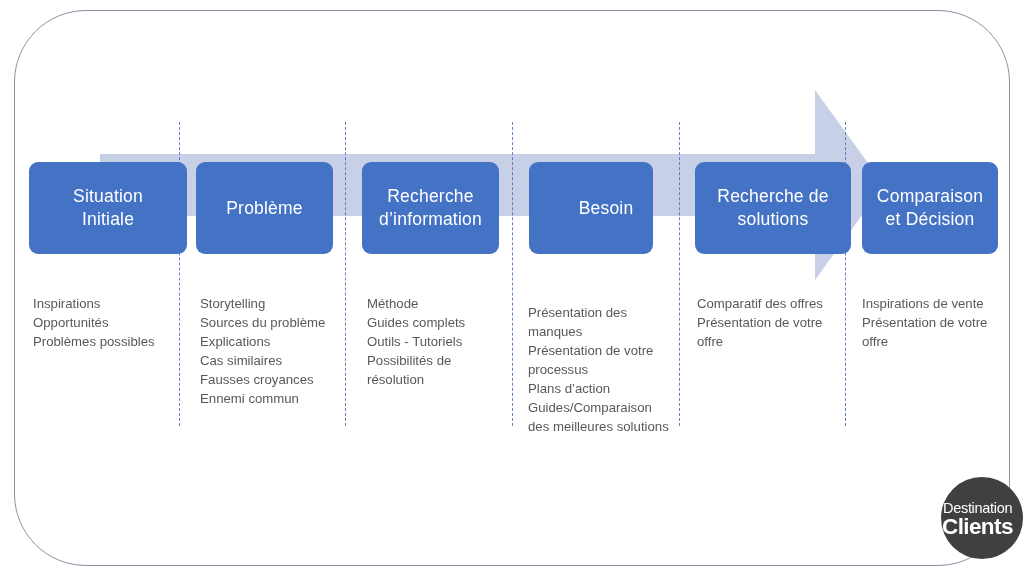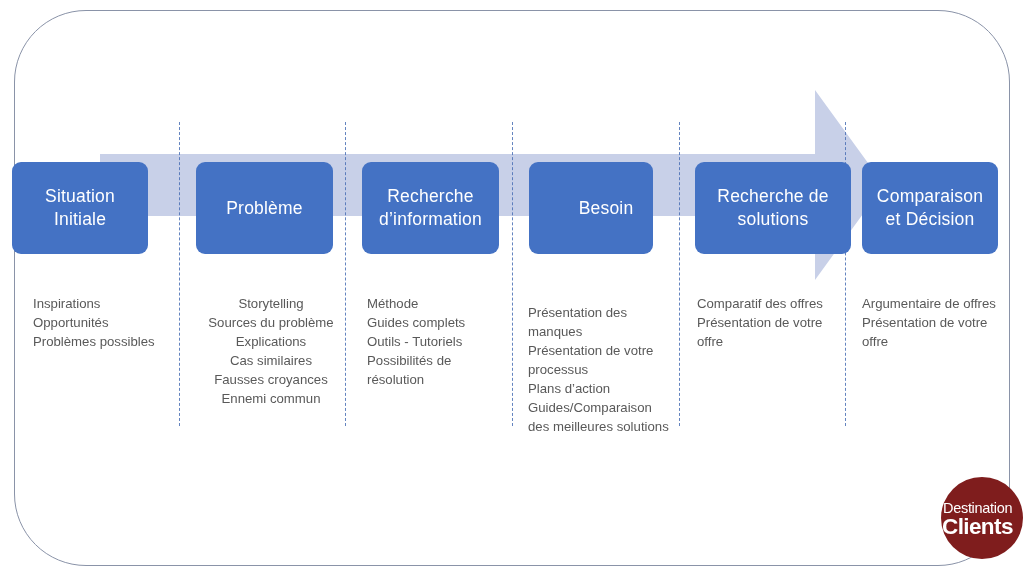--- a/index.html
+++ b/index.html
@@ -81,21 +81,21 @@
   }
 
   
   #logo {
     position: absolute;
     left: 941px;
     top: 477px;
     width: 82px;
     height: 82px;
     border-radius: 50%;
-    background: #7f1d1d;
+    background: #404040;
     overflow: hidden;
   }
   #logo .logo-top {
     position: absolute;
     left: 2px;
     top: 23px;
     width: 86px;
     color: #ffffff;
     font-size: 14.5px;
     letter-spacing: -.3px;
@@ -126,56 +126,56 @@
       <path d="M 0 64 L 715 64 L 715 0 L 784 95 L 715 190 L 715 126 L 0 126 Z" fill="#C8D0E8"></path>
     </svg>
   </div>
 
   <div class="divider" style="left:179px;"></div>
   <div class="divider" style="left:345px;"></div>
   <div class="divider" style="left:512px;"></div>
   <div class="divider" style="left:679px;"></div>
   <div class="divider" style="left:845px;"></div>
 
-  <div class="stage-box" style="left:12px; width:136px;">Situation
+  <div class="stage-box" style="left:29px; width:158px;">Situation
 Initiale</div>
   <div class="stage-box" style="left:196px; width:137px;">Problème</div>
   <div class="stage-box" style="left:362px; width:137px;">Recherche
 d’information</div>
   <div class="stage-box" style="left:529px; width:124px;padding-left:38px;">Besoin</div>
   <div class="stage-box" style="left:695px; width:156px;">Recherche de
 solutions</div>
   <div class="stage-box" style="left:862px; width:136px;">Comparaison
 et Décision</div>
 
   <div class="detail-col" style="left:33px; width:142px;">Inspirations
 Opportunités
 Problèmes possibles</div>
-  <div class="detail-col" style="left:200px; width:142px;text-align:center;">Storytelling
+  <div class="detail-col" style="left:200px; width:142px;">Storytelling
 Sources du problème
 Explications
 Cas similaires
 Fausses croyances
 Ennemi commun</div>
   <div class="detail-col" style="left:367px; width:142px;">Méthode
 Guides complets
 Outils - Tutoriels
 Possibilités de
 résolution</div>
   <div class="detail-col" style="left:528px; width:150px;margin-top:9px;">Présentation des
 manques
 Présentation de votre
 processus
 Plans d’action
 Guides/Comparaison
 des meilleures solutions</div>
   <div class="detail-col" style="left:697px; width:145px;">Comparatif des offres
 Présentation de votre
 offre</div>
-  <div class="detail-col" style="left:862px; width:145px;">Argumentaire de offres
+  <div class="detail-col" style="left:862px; width:145px;">Inspirations de vente
 Présentation de votre
 offre</div>
 
   <div id="logo">
     <div class="logo-top">Destination</div>
     <div class="logo-bottom">Clients</div>
   </div>
 
 </div>
 

